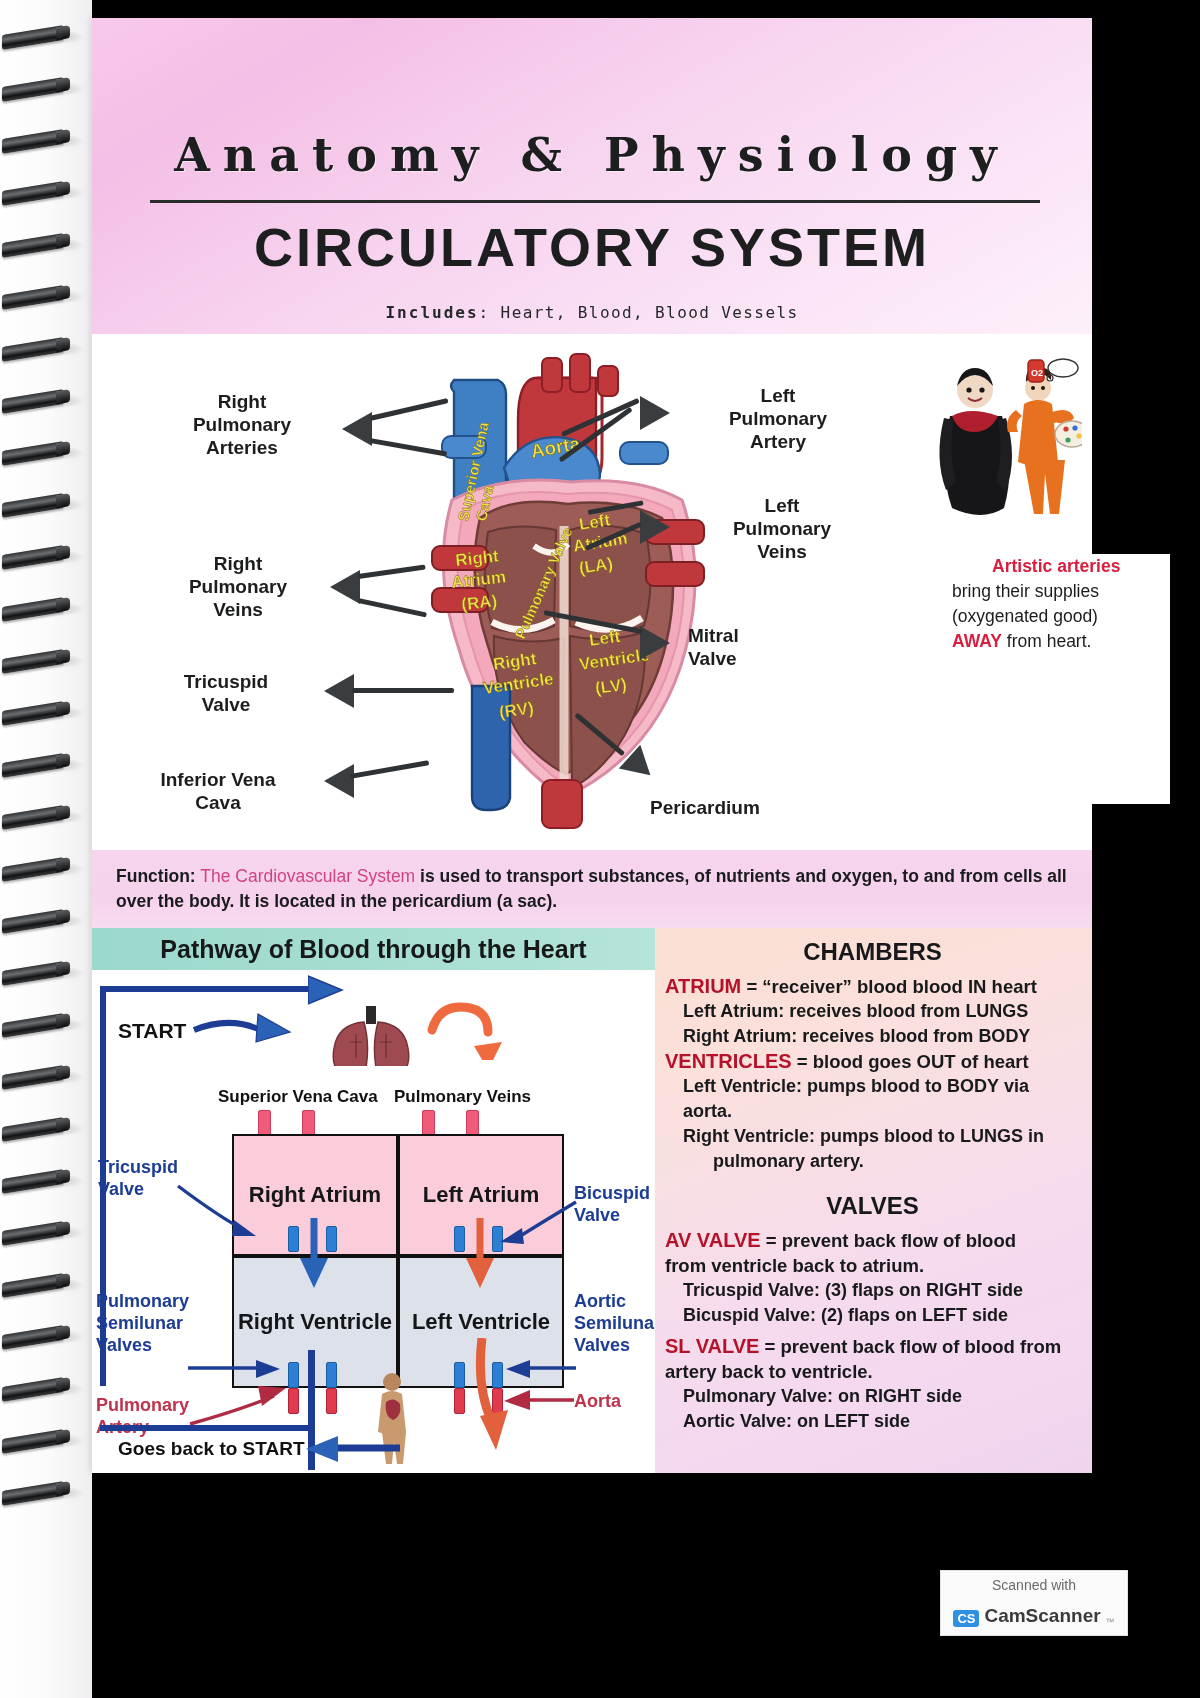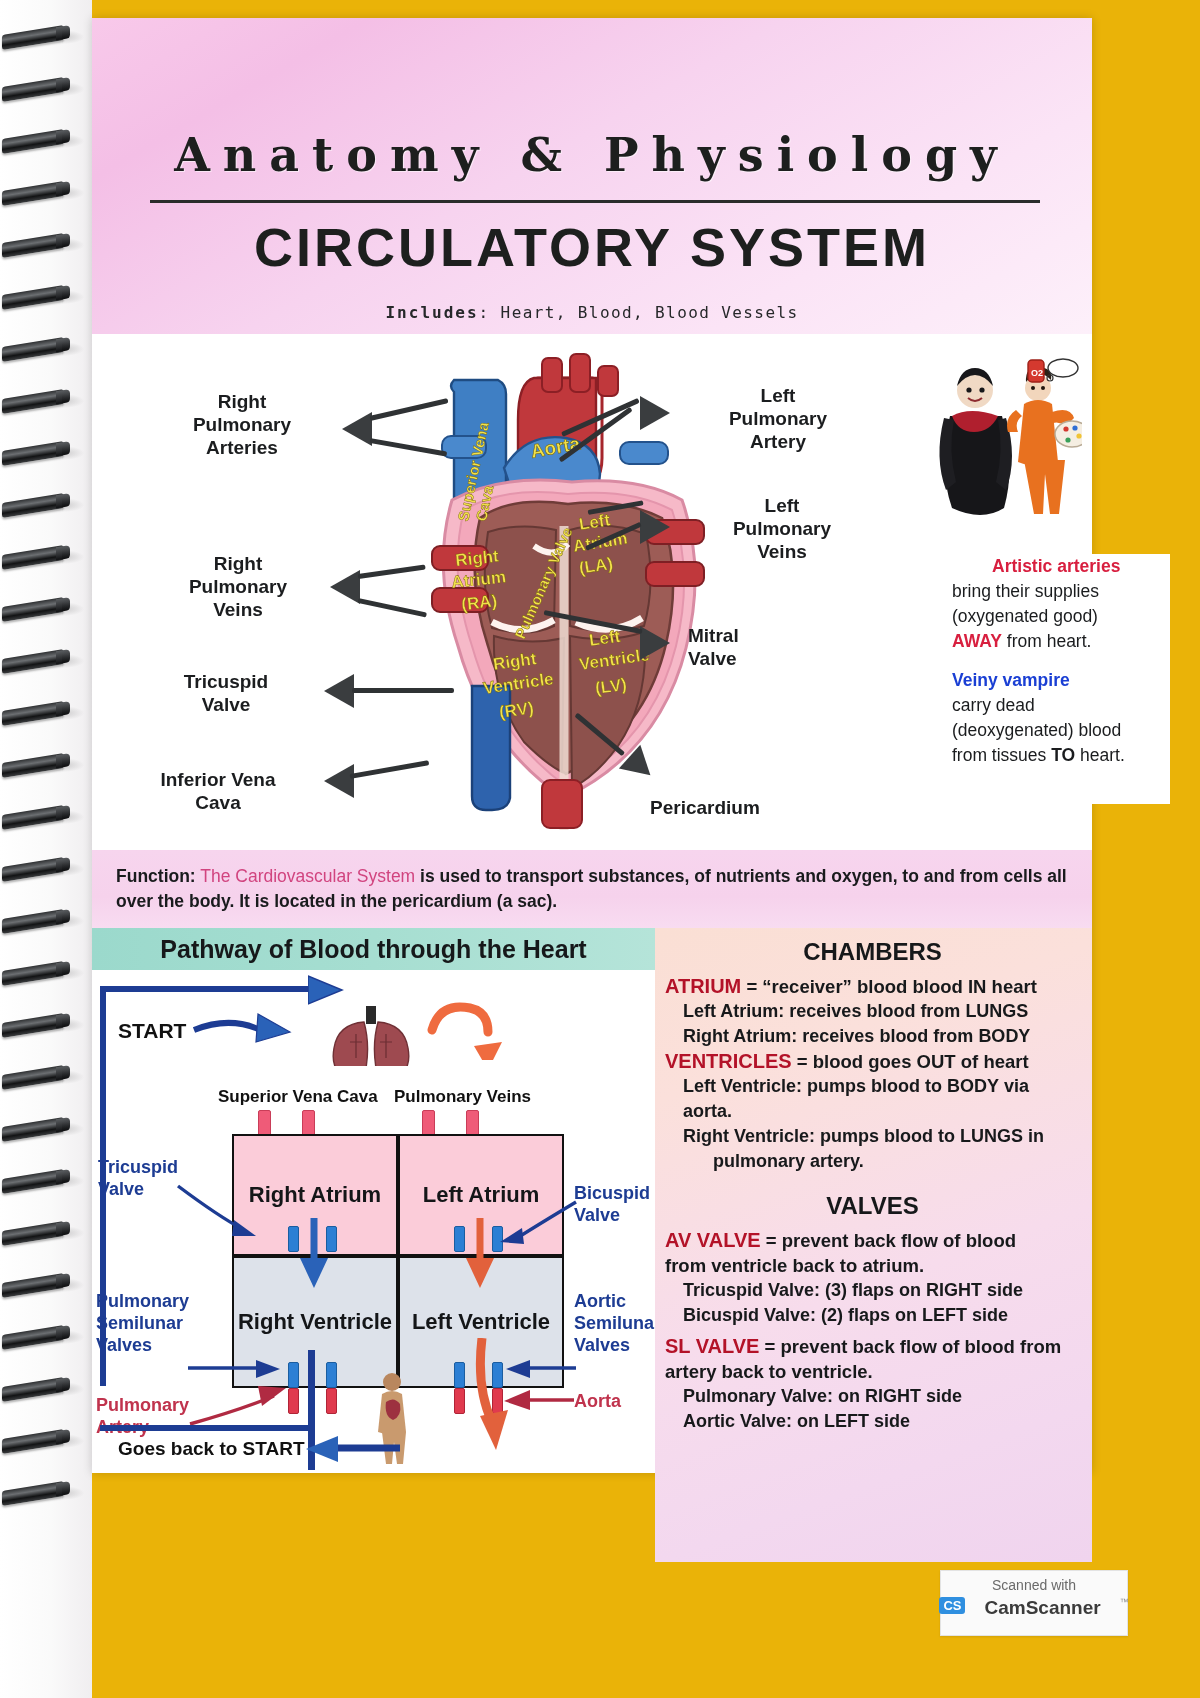--- a/index.html
+++ b/index.html
@@ -5,21 +5,21 @@
   * { box-sizing: border-box; }
   html, body {
     margin: 0; padding: 0;
     background: #ffffff;
     font-family: "Liberation Sans", sans-serif;
   }
   #page {
     position: relative;
     width: 1200px;
     height: 1698px;
-    background: #eab308;
+    background: #000000;
     overflow: hidden;
   }
 
   
   .binding {
     position: absolute;
     left: 0; top: 0;
     width: 92px; height: 1698px;
     background: linear-gradient(90deg,#ffffff 0%,#fafafa 55%,#f0eef0 100%);
   }
@@ -204,21 +204,21 @@
   .blbl.small { font-size:17px; }
 
   .valve-b { position:absolute; width:11px; height:26px; background:#2c7fd4; border-radius:2px; border:1px solid #1a5da0;}
   .valve-r { position:absolute; width:11px; height:26px; background:#e03a4e; border-radius:2px; border:1px solid #b02437;}
   .vessel { position:absolute; width:13px; height:26px; background:#ef5b78; border-radius:2px; border:1px solid #c93d58;}
 
   .bigline { position:absolute; background:#1d3c93; }
 
   
   .info-col {
-    position:absolute; left:563px; top:0; width:437px; height:634px;
+    position:absolute; left:563px; top:0; width:437px; height:545px;
     background: linear-gradient(160deg,#fadfd4 0%,#fbe0db 22%,#f7dcec 55%,#f3d8ef 80%,#f0d4ee 100%);
     padding: 4px 12px 0 10px;
   }
   .sec-hd {
     text-align:center;
     font-family:"Liberation Sans", sans-serif;
     font-weight:700; font-size:24px; color:#16181a;
     margin: 6px 0 8px 0;
   }
   .info-line {
@@ -238,22 +238,22 @@
     background:#fafafa;
     border:1px solid #e3e3e3;
     box-shadow: 0 1px 2px rgba(0,0,0,.1);
     padding-top: 6px;
   }
   .cam-top {
     text-align:center; font-family:"Liberation Sans", sans-serif;
     font-size:14px; color:#6a6a6a;
   }
   .cam-bot {
-    display:flex; align-items:flex-start; justify-content:center; gap:19px;
-    margin-top:4px;
+    display:flex; align-items:flex-end; justify-content:center; gap:5px;
+    margin-top:12px;
   }
   .cam-badge {
     background:#2f8fe0; color:#fff; font-weight:700;
     font-size:13px; padding:1px 4px; border-radius:3px;
     font-family:"Liberation Sans", sans-serif;
   }
   .cam-name {
     font-family:"Liberation Sans", sans-serif;
     font-size:19px; font-weight:700; color:#3b3b3b;
   }
@@ -491,26 +491,20 @@
         </svg>
       </div>
 
       <div class="note">
         <p>
           <span class="hd-red">Artistic arteries</span><br>
           <span>bring their supplies</span><br>
           <span>(oxygenated good)</span><br>
           <span class="em-red">AWAY</span><span> from heart.</span>
         </p>
-        <p>
-          <span class="hd-blue">Veiny vampire</span><br>
-          <span>carry dead</span><br>
-          <span>(deoxygenated) blood</span><br>
-          <span>from tissues </span><b>TO</b><span> heart.</span>
-        </p>
       </div>
     </div>
 
     <div class="func">
       <b>Function:</b><span class="cv"> The Cardiovascular System </span><span>is used to transport substances, of nutrients and oxygen, to and from cells all over the body. It is located in the pericardium (a sac).</span>
     </div>
 
     <div class="bottom">
 
       <div class="path-col">

